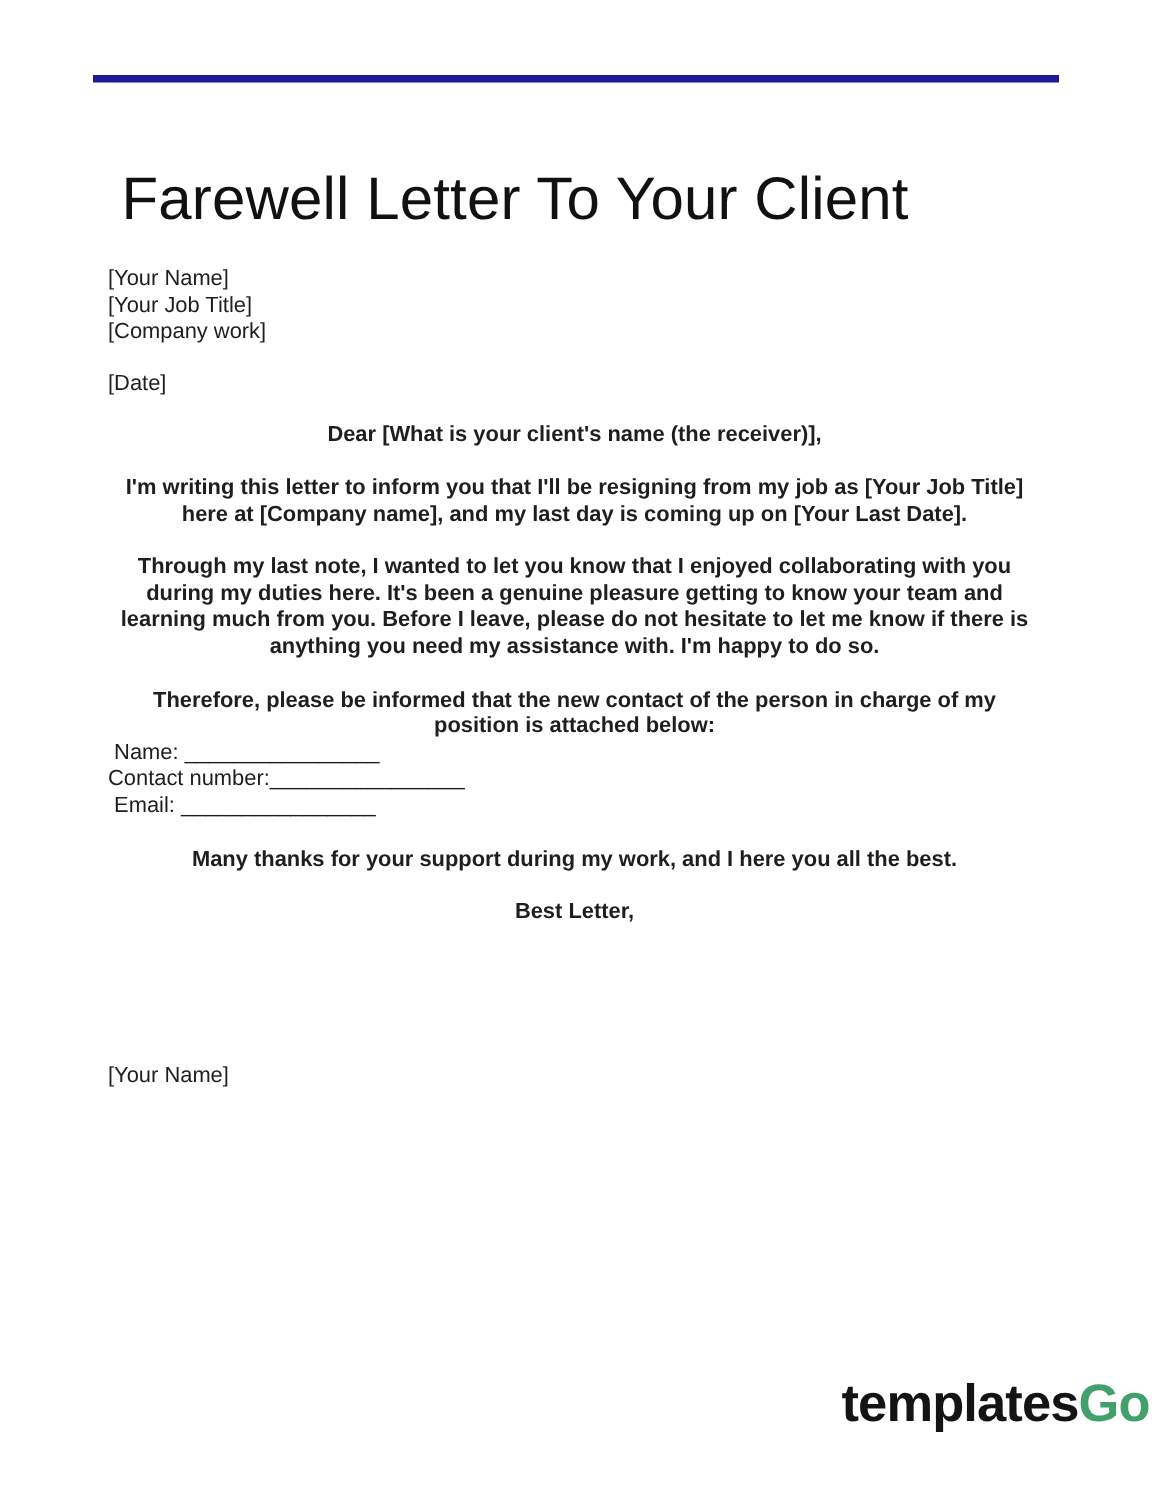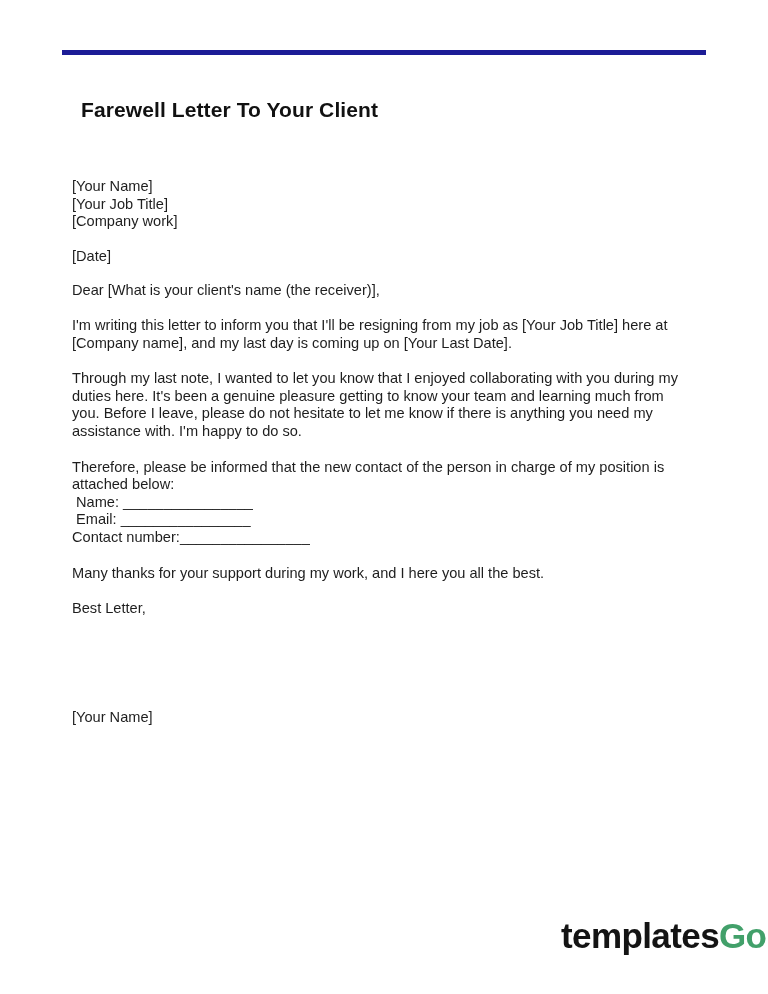--- a/index.html
+++ b/index.html
@@ -31,22 +31,22 @@
     width: 644px;
     height: 5px;
     background: #1c1c96;
   }
 
   
   .doc-title {
     position: absolute;
     left: 81px;
     top: 84px;
-    font-size: 21px;
-    font-weight: 700;
+    font-size: 40px;
+    font-weight: 400;
     letter-spacing: 0.1px;
     color: #111111;
     line-height: 1.1;
     white-space: nowrap;
   }
 
   
   .letter {
     position: absolute;
     left: 72px;
@@ -63,21 +63,22 @@
   .gap-sm { height: 17px; }
   .gap-md { height: 18px; }
 
   .addr-line {
     margin: 0;
     white-space: pre;
   }
 
   .para {
     margin: 0;
-    text-align: left;
+    text-align: center;
+    font-weight: bold;
   }
 
   .field-line {
     margin: 0;
     white-space: pre;
   }
 
   .sig-name {
     position: absolute;
     left: 72px;
@@ -134,22 +135,22 @@
     <div class="gap-md"></div>
 
     <p class="para">Through my last note, I wanted to let you know that I enjoyed collaborating with you during my duties here. It's been a genuine pleasure getting to know your team and learning much from you. Before I leave, please do not hesitate to let me know if there is anything you need my assistance with. I'm happy to do so.</p>
 
     <div class="gap-md"></div>
 
     <p class="para">Therefore, please be informed that the new contact of the person in charge of my position is attached below:</p>
 
     <div>
       <p class="field-line"> Name: ________________</p>
+      <p class="field-line">Contact number:________________</p>
       <p class="field-line"> Email: ________________</p>
-      <p class="field-line">Contact number:________________</p>
     </div>
 
     <div class="gap-md"></div>
 
     <p class="para">Many thanks for your support during my work, and I here you all the best.</p>
 
     <div class="gap-md"></div>
 
     <p class="para">Best Letter,</p>
 

